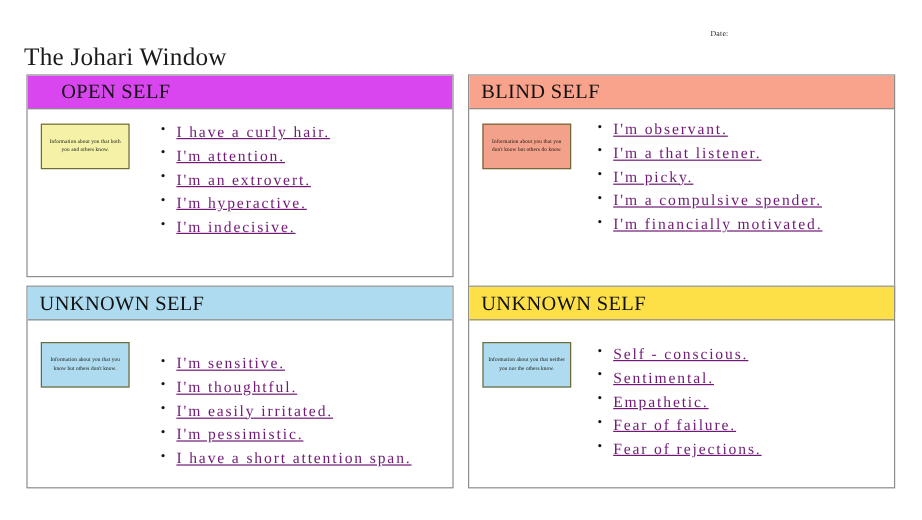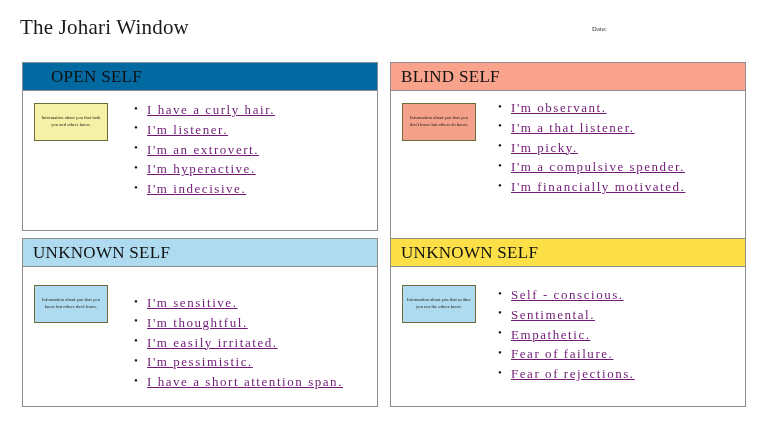--- a/index.html
+++ b/index.html
@@ -21,21 +21,21 @@
   #page-header {
     position: absolute;
     left: 0;
     top: 0;
     width: 768px;
     height: 55px;
   }
   #doc-title {
     position: absolute;
     left: 20px;
-    top: 16px;
+    top: 36px;
     font-size: 21px;
     font-weight: normal;
     letter-spacing: 0.2px;
     line-height: 1.1;
     white-space: nowrap;
     color: #1a1a1a;
   }
   #date-label {
     position: absolute;
     left: 592px;
@@ -148,28 +148,28 @@
 <body>
 
 <div id="page-header">
   <div id="doc-title">The Johari Window</div>
   <div id="date-label">Date:</div>
 </div>
 
 <div id="window-grid">
 
   <div class="quadrant q-open" style="border-color: rgb(141, 141, 141);">
-    <div class="quadrant-header" style="background: #0369a1; padding-left: 28px;">
+    <div class="quadrant-header" style="background: #d946ef; padding-left: 28px;">
       <span>OPEN SELF</span>
     </div>
     <div class="quadrant-body">
       <div class="note-box" style="background: rgb(245, 242, 168); border-color: rgb(110, 106, 58);">Information about you that both you and others know.</div>
       <ul class="trait-list">
         <li>I have a curly hair.</li>
-        <li>I'm listener.</li>
+        <li>I'm attention.</li>
         <li>I'm an extrovert.</li>
         <li>I'm hyperactive.</li>
         <li>I'm indecisive.</li>
       </ul>
     </div>
   </div>
 
   <div class="quadrant q-blind" style="border-color: rgb(141, 141, 141);">
     <div class="quadrant-header" style="background: rgb(249, 162, 140);">
       <span>BLIND SELF</span>

